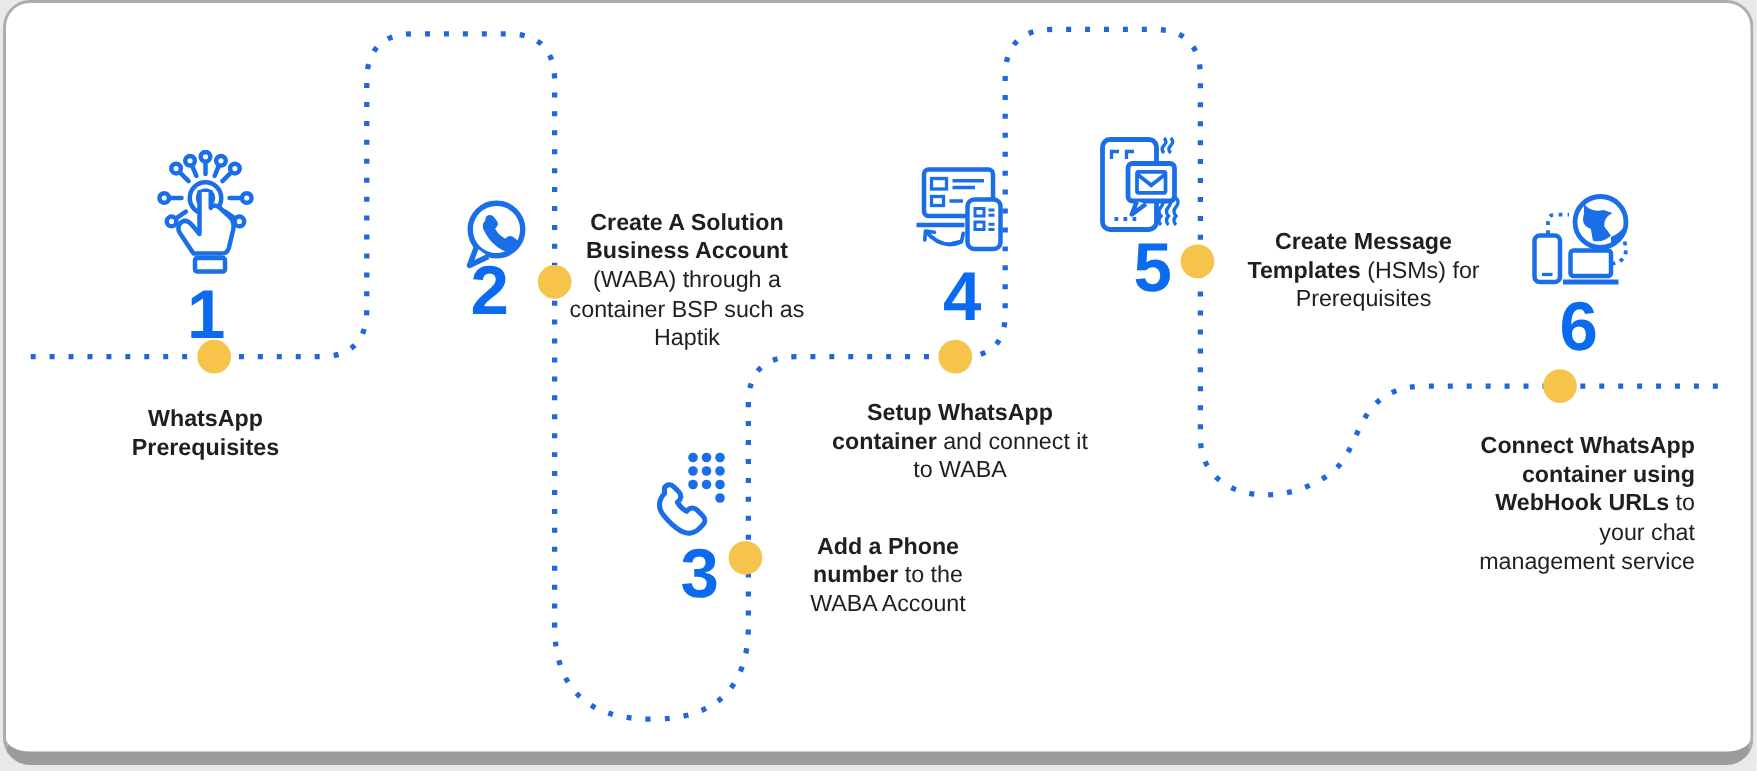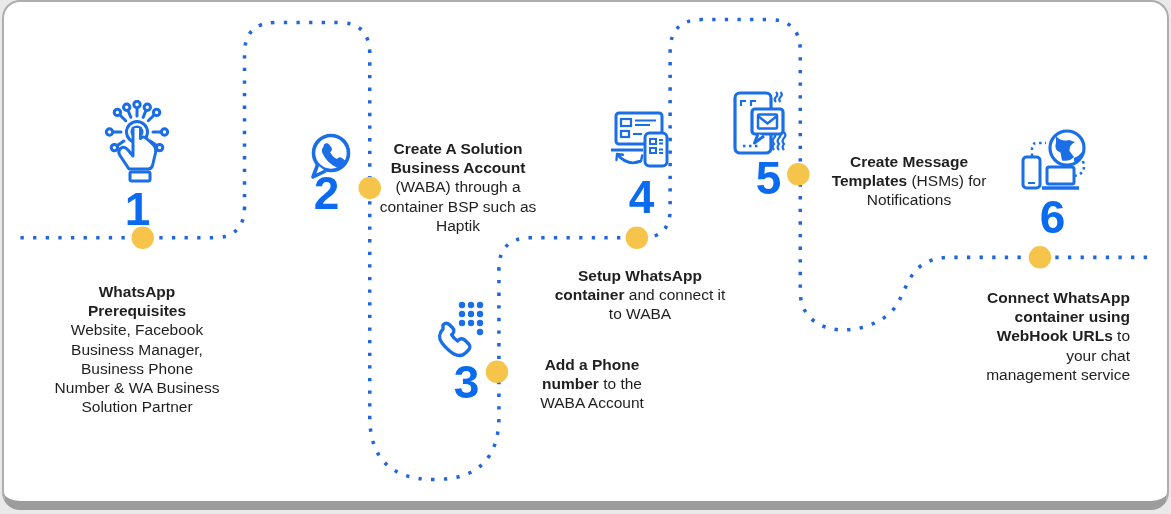--- a/index.html
+++ b/index.html
@@ -66,23 +66,22 @@
         <line x1="53.1" y1="41.1" x2="58.9" y2="45.1"></line>
           <circle cx="62.6" cy="47.6" r="3.2"></circle>
         <circle cx="40" cy="32" r="10.5"></circle>
           <circle cx="40" cy="32" r="5"></circle>
       </g>
       <path d="M36 28 V56 L31 50 Q27 45.5 23.5 48.5 Q20.5 51.5 23 55.5 L32 69 H51 Q54.5 69 55.5 65.5 L58.5 53 Q59.5 48 56 44.5 L49.5 38.5 Q46 35.5 43.5 38.5 V28" fill="#ffffff" stroke="#1a6ee8" stroke-width="3" stroke-linejoin="round" stroke-linecap="round"></path>
       <rect x="33" y="72" width="20" height="9" rx="1.5" fill="#ffffff" stroke="#1a6ee8" stroke-width="3"></rect>
     </svg>
   </div>
   <div class="step-num" style="left:103px;top:184px;">1</div>
-  <div class="step-text" style="left:50px;top:268px;width:166px;margin-top:12px;">
+  <div class="step-text" style="left:50px;top:268px;width:166px;">
     <div class="b">WhatsApp Prerequisites</div>
-    <div>Website, Facebook Business Manager, Business Phone Number &amp; WA Business Solution Partner</div>
   </div>
 
   <div class="icon" style="left:298px;top:126px;">
     <svg width="56" height="56" viewBox="0 0 56 56">
       <circle cx="29" cy="25" r="17.5" fill="none" stroke="#1a6ee8" stroke-width="3.6"></circle>
       <path d="M15.5 37 L11 49 L23.5 43" fill="#ffffff" stroke="#1a6ee8" stroke-width="3.6" stroke-linejoin="round"></path>
       <path d="M22 16.5 c1.8-1.8 4-1.5 5.3 0.2 l2 2.6 c1 1.4 0.8 3 -0.4 4.2 l-0.8 0.8 c1.5 3 3.8 5.3 6.8 6.8 l0.8 -0.8 c1.2-1.2 2.8-1.4 4.2-0.4 l2.6 2 c1.7 1.3 2 3.5 0.2 5.3 l-1.6 1.6 c-1.6 1.6 -4 2 -6 1 c-7 -3.4 -11.4 -7.8 -14.7 -14.7 c-1 -2 -0.6 -4.4 1 -6 z" fill="#1a6ee8"></path>
     </svg>
   </div>
   <div class="step-num" style="left:292px;top:168px;">2</div>
@@ -158,21 +157,21 @@
           <path d="M54 44 q2.8 3 0 6 q-2.8 3 0 6 q-2.8 3 0 6"></path>
       </g>
       <rect x="22" y="21" width="31" height="25" rx="3" fill="#ffffff" stroke="#1a6ee8" stroke-width="3.2"></rect>
       <path d="M28 46 l-3.5 9 l9.5 -7" fill="#ffffff" stroke="#1a6ee8" stroke-width="3" stroke-linejoin="round"></path>
       <rect x="28" y="26.5" width="19" height="14" rx="1" fill="none" stroke="#1a6ee8" stroke-width="2.5"></rect>
       <path d="M28 28 l9.5 7.5 L47 28" fill="none" stroke="#1a6ee8" stroke-width="2.5"></path>
     </svg>
   </div>
   <div class="step-num" style="left:734px;top:153px;">5</div>
   <div class="step-text" style="left:815px;top:150px;width:180px;">
-    <span class="b">Create Message Templates</span><span> (HSMs) for Notifications</span>
+    <span class="b">Create Message Templates</span><span> (HSMs) for Prerequisites</span>
   </div>
 
   <div class="icon" style="left:1014px;top:124px;">
     <svg width="74" height="74" viewBox="0 0 74 74">
       <circle cx="49" cy="22" r="17" fill="none" stroke="#1a6ee8" stroke-width="3.2"></circle>
       <path d="M38 10 q5 6 13 4 l6 2 q-6 3 -5.5 9 l4.5 6 q-5 5 -12 3.5 l-1.5 -8 q-7 -2.5 -4.5 -10z" fill="#1a6ee8"></path>
       <path d="M56 32 q5 -2 8 -6 l-0.5 6 q-3.5 3.5 -7.5 3.5z" fill="#1a6ee8"></path>
       <path d="M14 30 v-8 q0 -5 5 -5 h9" fill="none" stroke="#1a6ee8" stroke-width="2.5" stroke-dasharray="2.5 3.5"></path>
       <path d="M65 35 q4 13 -9 15" fill="none" stroke="#1a6ee8" stroke-width="2.5" stroke-dasharray="2.5 3.5"></path>
       <rect x="5" y="31" width="17" height="31" rx="3.5" fill="#ffffff" stroke="#1a6ee8" stroke-width="3"></rect>

